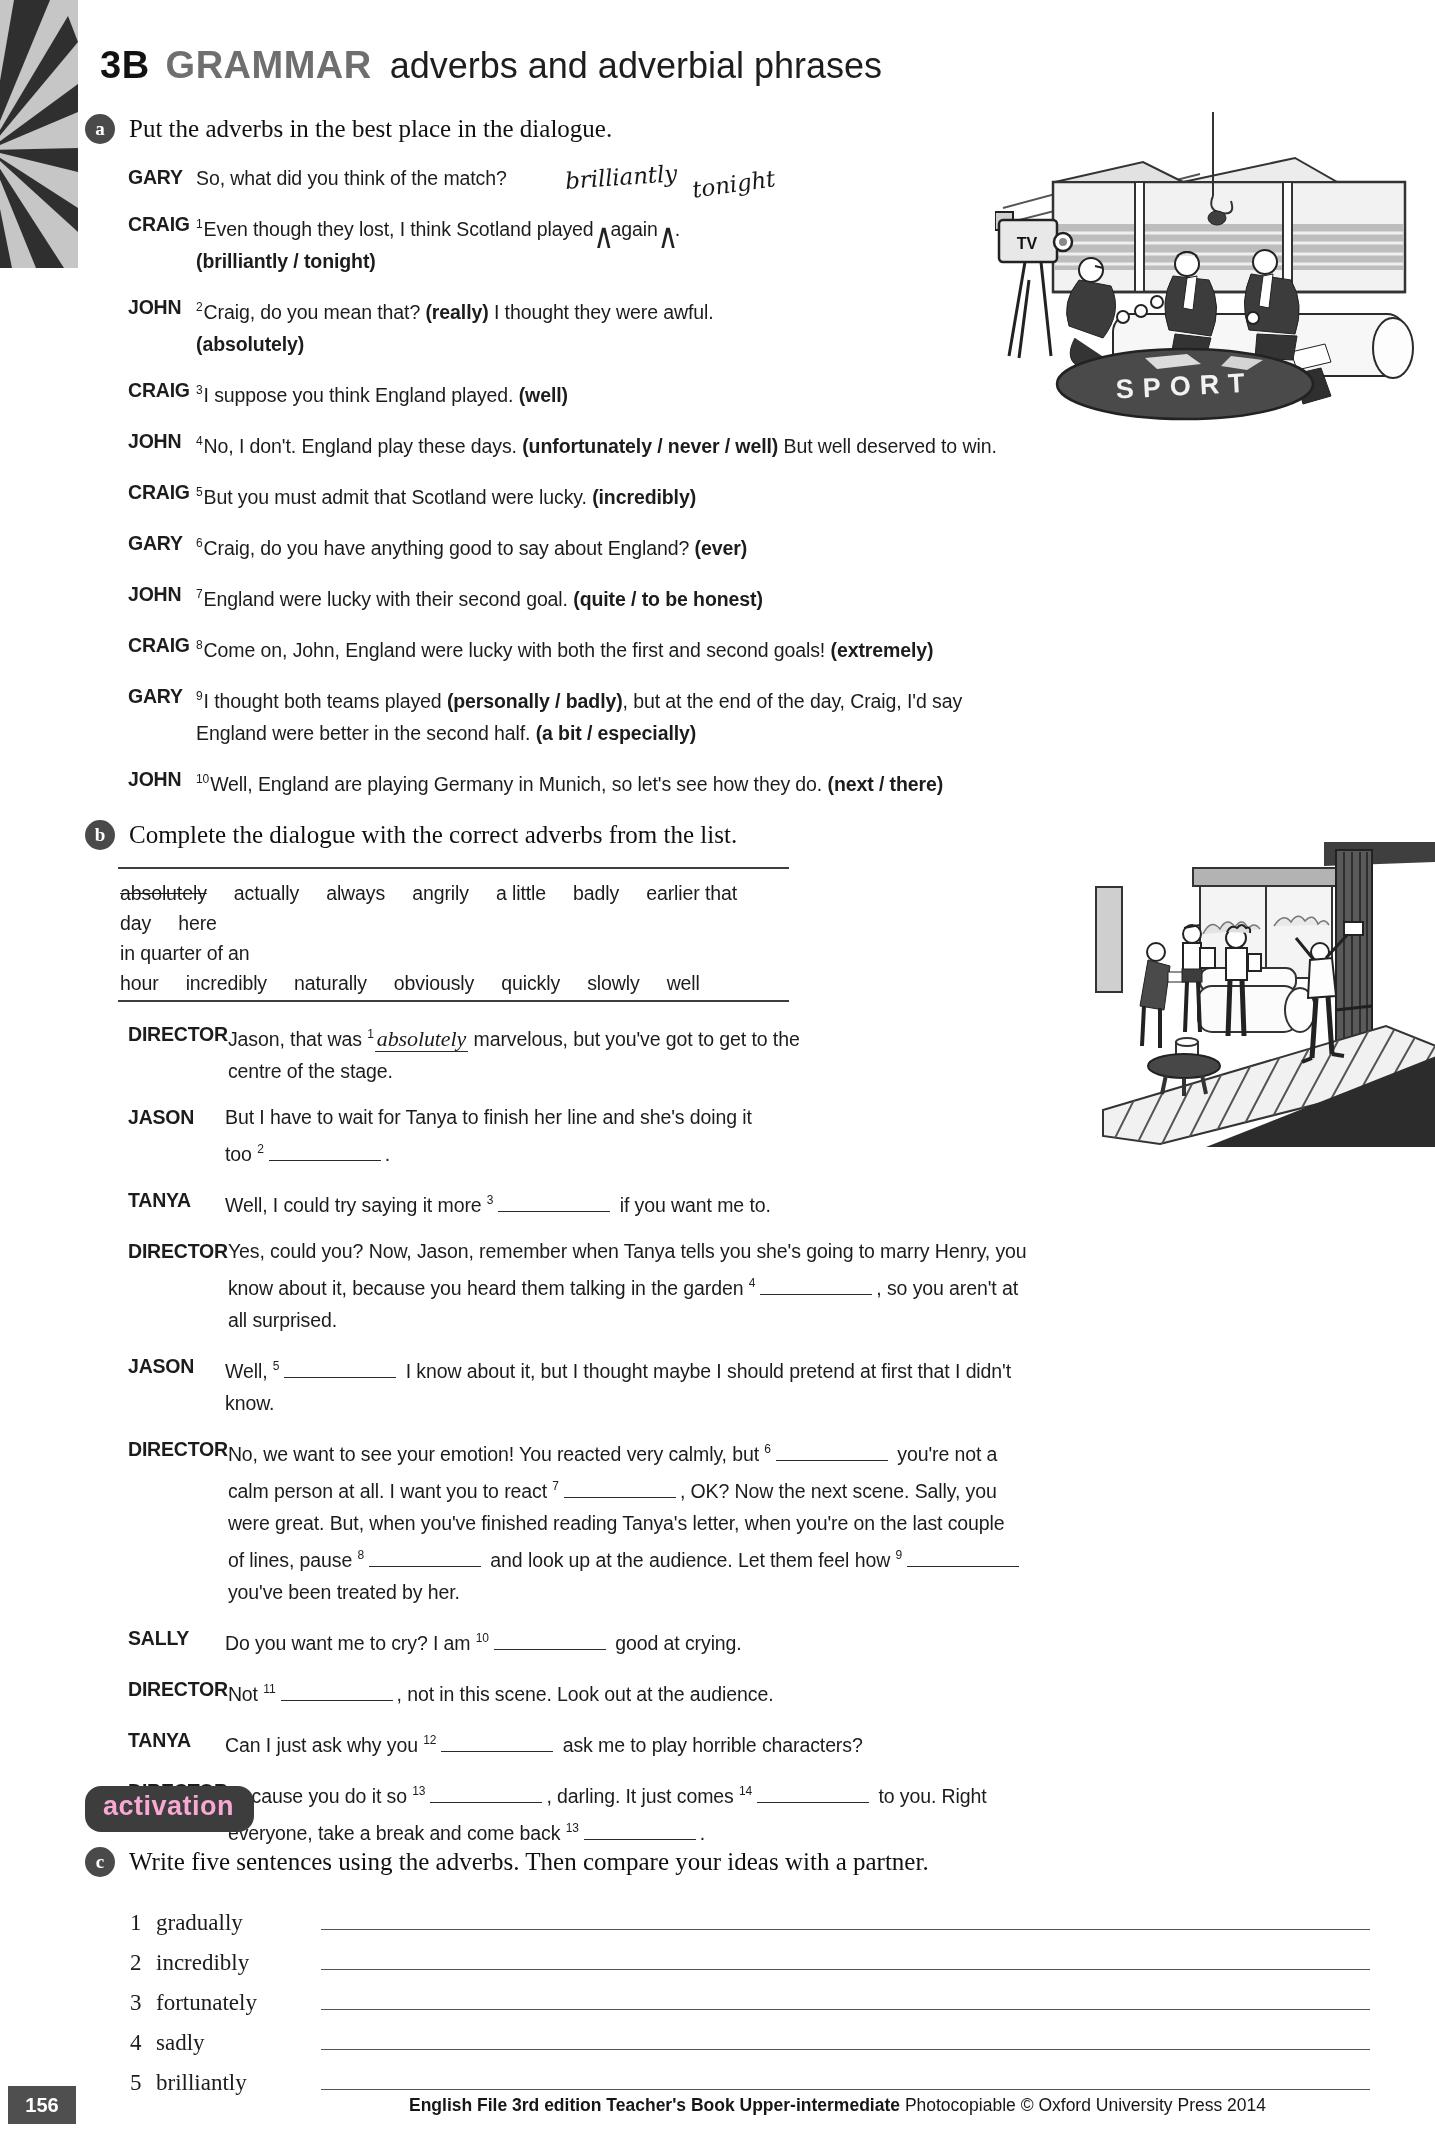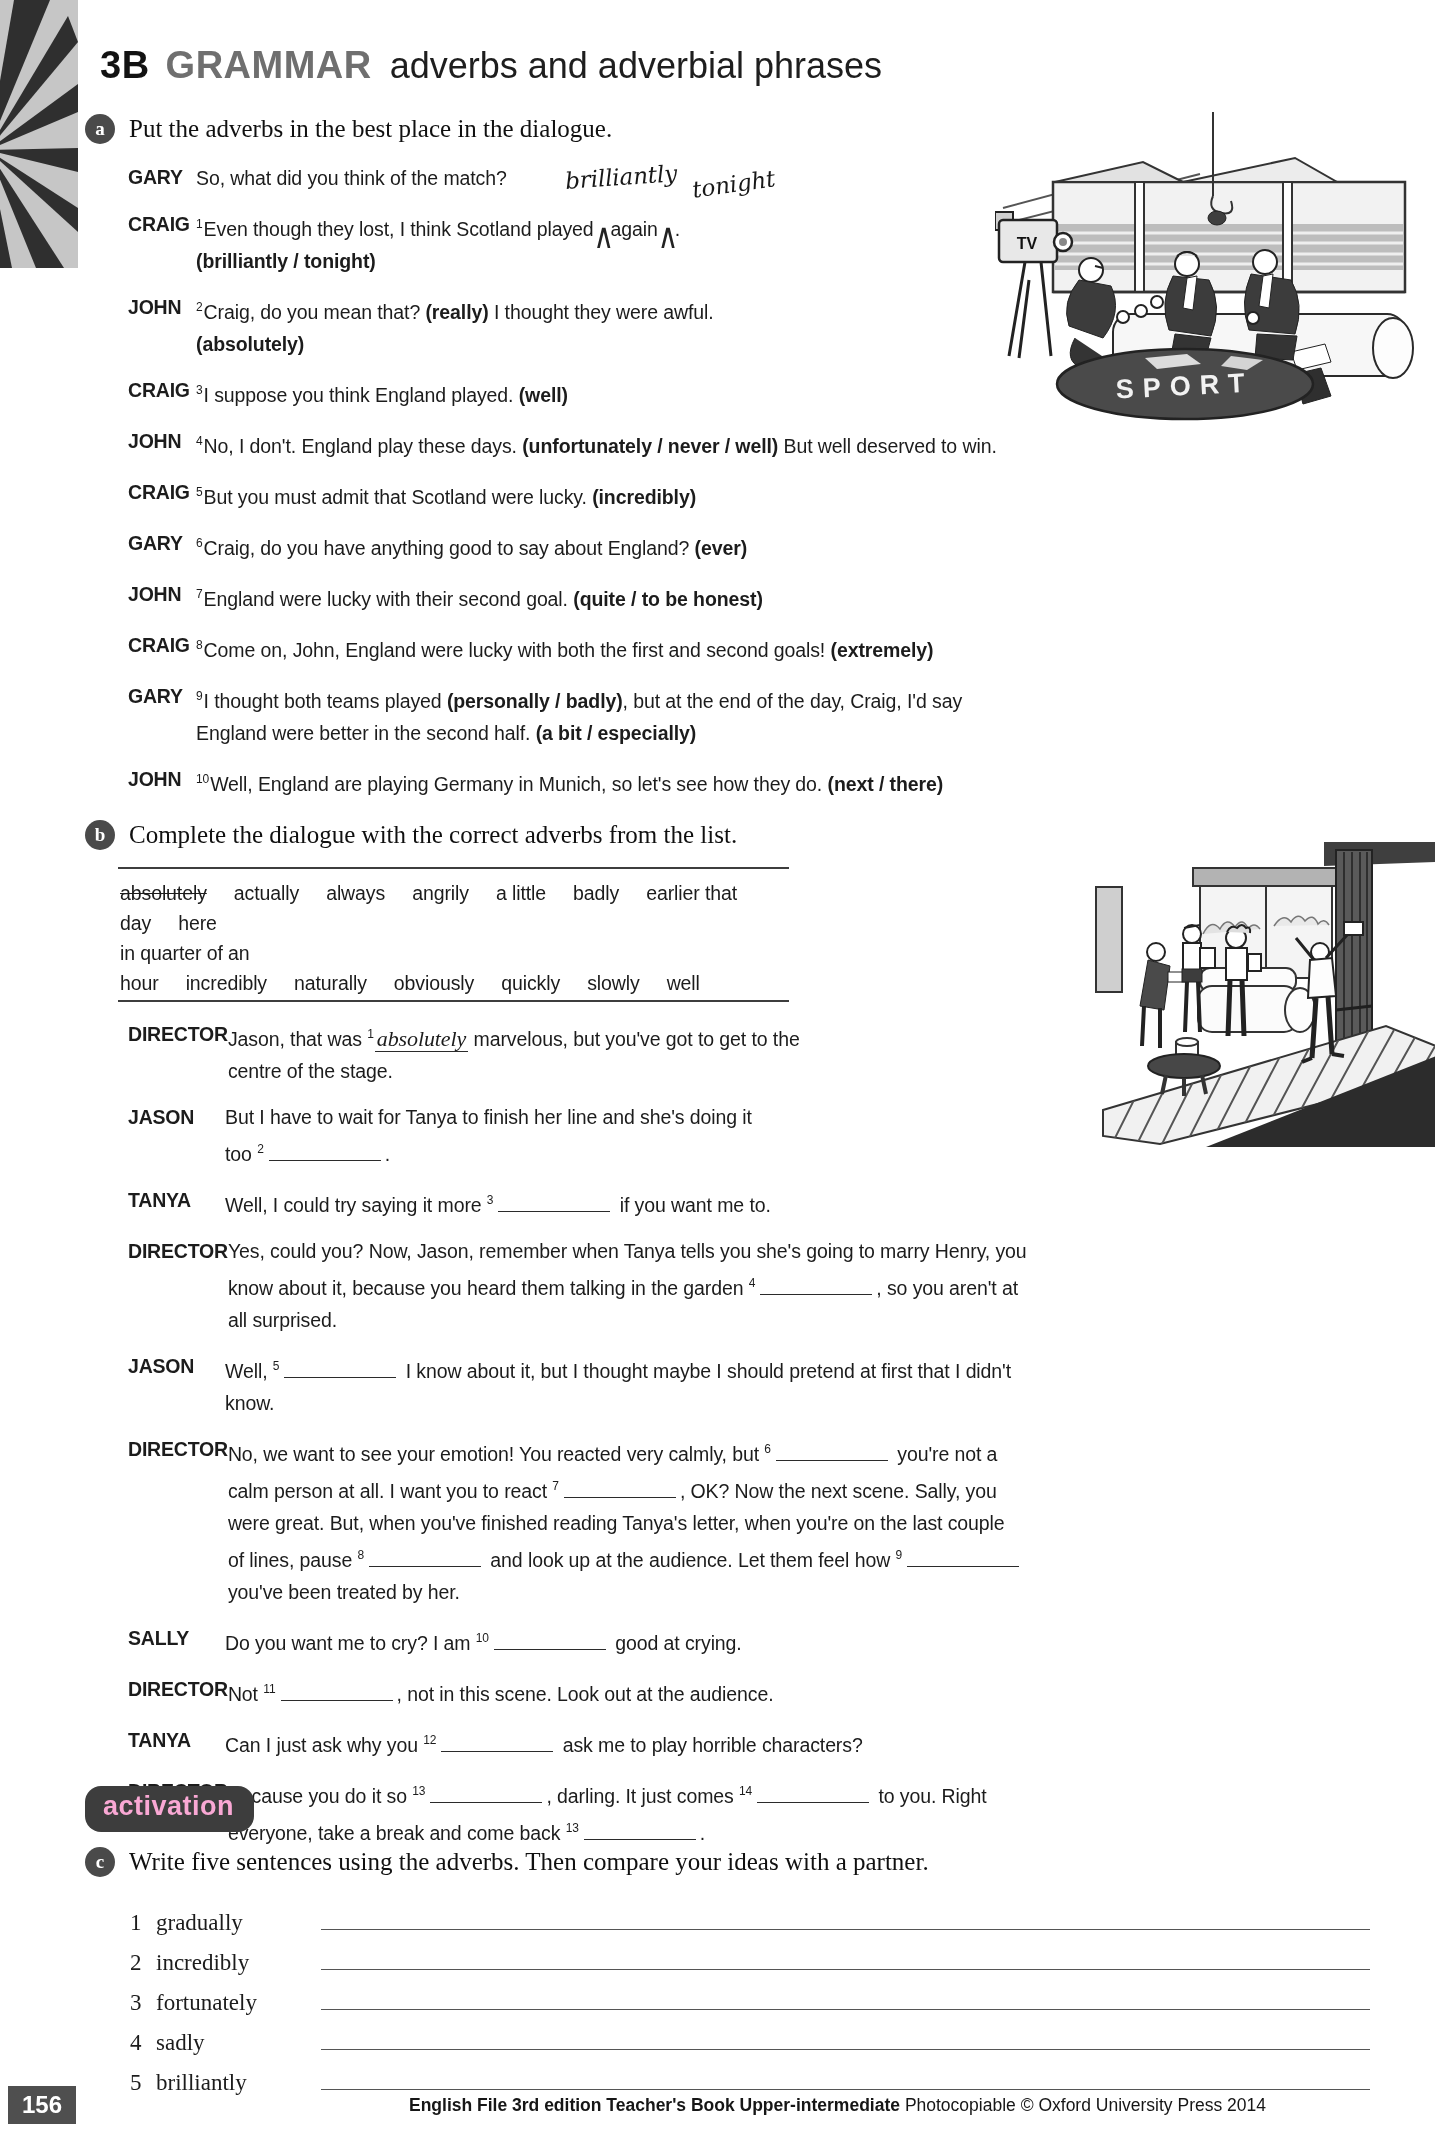--- a/index.html
+++ b/index.html
@@ -52,21 +52,21 @@
   .c-list{margin-left:45px;margin-top:18px;}
   .c-row{display:flex;align-items:flex-end;height:40px;}
   .c-num{flex:0 0 26px;font-family:"Liberation Serif",serif;font-size:23px;}
   .c-word{flex:0 0 165px;font-family:"Liberation Serif",serif;font-size:23px;}
   .c-line{flex:1;border-bottom:1.6px solid #555;height:1px;margin-bottom:6px;}
   
   .tv-illo{position:absolute;left:995px;top:112px;}
   .theatre-illo{position:absolute;left:1088px;top:842px;}
   
   .page-num{position:absolute;left:8px;top:2086px;width:68px;height:38px;background:#4f4f4f;color:#fff;
-    font-weight:bold;font-size:24px;display:flex;align-items:center;justify-content:center;}
+    font-weight:bold;font-size:20px;display:flex;align-items:center;justify-content:center;}
   .credit{position:absolute;left:250px;top:2095px;width:1175px;text-align:center;font-size:17.5px;color:#161616;white-space:nowrap;}
   .credit .cb{font-weight:bold;text-align:center;}
 </style>
 </head>
 <body>
 
 <svg class="burst" width="78" height="268" viewBox="0 0 78 268">
   <rect x="0" y="0" width="78" height="268" fill="#c6c6c6"></rect>
   <polygon points="-12,150 14,0 50,0" fill="#2f2f2f"></polygon>
   <polygon points="-12,150 68,16 78,42" fill="#2f2f2f"></polygon>

